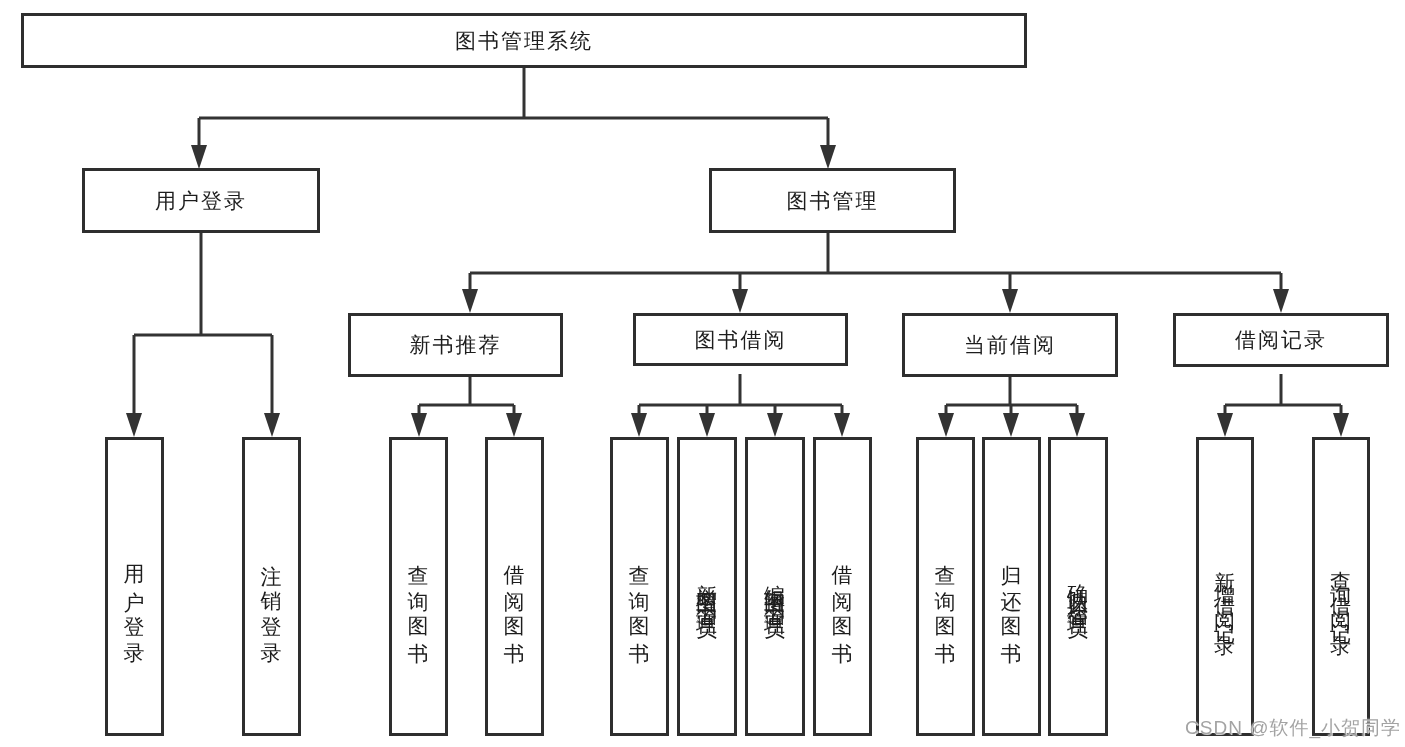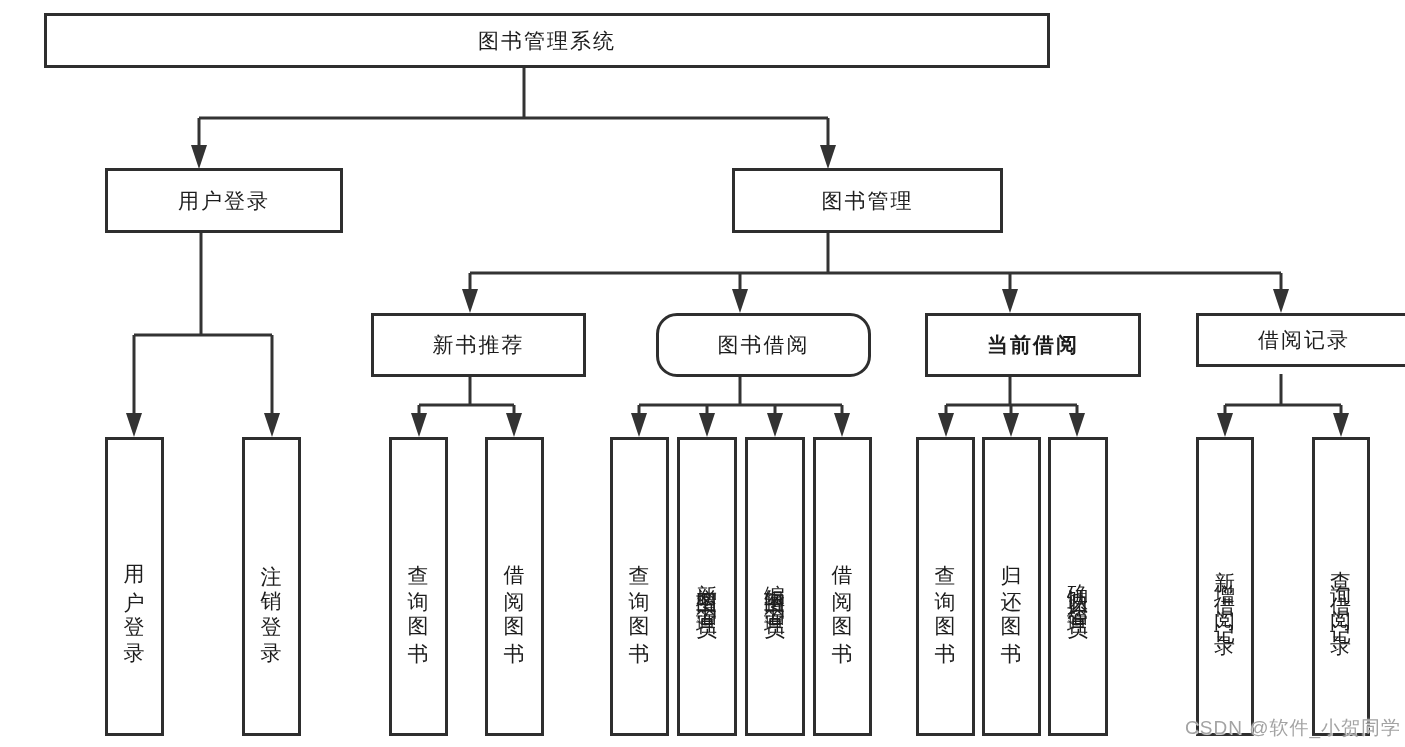--- a/index.html
+++ b/index.html
@@ -29,21 +29,20 @@
     border: 3px solid #2e2e2e;
     display: flex;
     align-items: center;
     justify-content: center;
     color: #1d1d1d;
   }
   .h-node {
     font-size: 21px;
     letter-spacing: 2px;
     white-space: nowrap;
-    margin-left: 23px;
   }
   .v-node {
     writing-mode: vertical-rl;
     text-orientation: mixed;
     font-size: 21px;
     line-height: 1;
   }
   .sp-lg { letter-spacing: 26px; padding-top: 26px; }
   .sp-md { letter-spacing: 13px; padding-top: 13px; }
   .sp-sm { letter-spacing: 5px;  padding-top: 5px; }
@@ -130,31 +129,31 @@
     </g>
   </svg>
 
   <div class="node h-node" style="left:21px; top:13px; width:1006px; height:55px;">
     <span>图书管理系统</span>
   </div>
 
   <div class="node h-node" style="left:82px; top:168px; width:238px; height:65px;">
     <span>用户登录</span>
   </div>
-  <div class="node h-node" style="left:709px; top:168px; width:271px; height:65px;align-items:center;">
+  <div class="node h-node" style="left:709px; top:168px; width:247px; height:65px;align-items:center;">
     <span>图书管理</span>
   </div>
 
   <div class="node h-node" style="left:348px; top:313px; width:215px; height:64px;">
     <span>新书推荐</span>
   </div>
-  <div class="node h-node" style="left:633px; top:313px; width:215px; height:64px;border-radius:21px;">
+  <div class="node h-node" style="left:633px; top:313px; width:215px; height:53px;">
     <span>图书借阅</span>
   </div>
-  <div class="node h-node" style="left:902px; top:313px; width:216px; height:64px;font-weight:bold;">
+  <div class="node h-node" style="left:902px; top:313px; width:216px; height:64px;">
     <span>当前借阅</span>
   </div>
   <div class="node h-node" style="left:1173px; top:313px; width:216px; height:54px;">
     <span>借阅记录</span>
   </div>
 
   <div class="node v-node sp-lg" style="left:105px; top:437px; width:59px; height:299px;">
     <span>用户登录</span>
   </div>
   <div class="node v-node sp-lg" style="left:242px; top:437px; width:59px; height:299px;">

